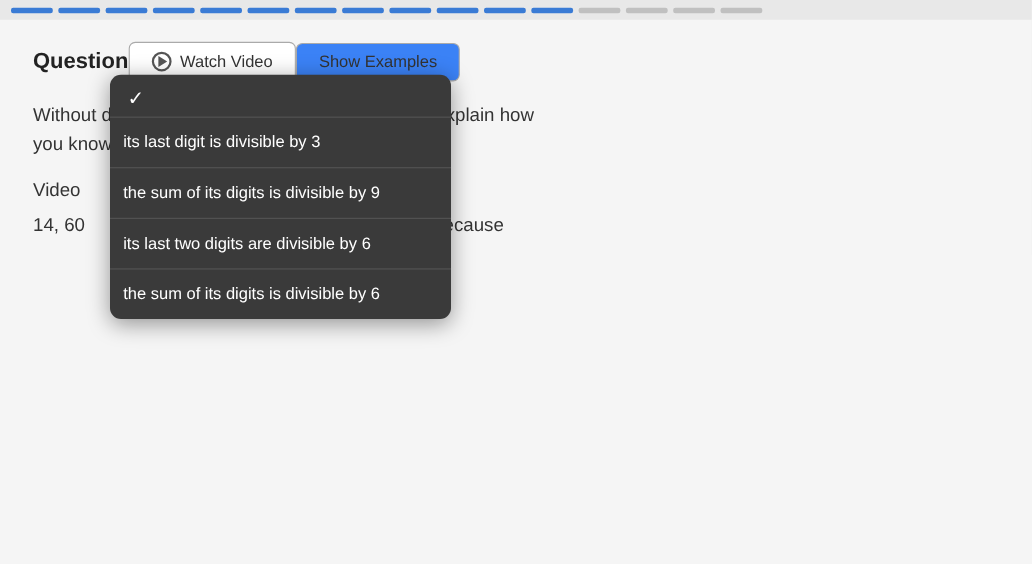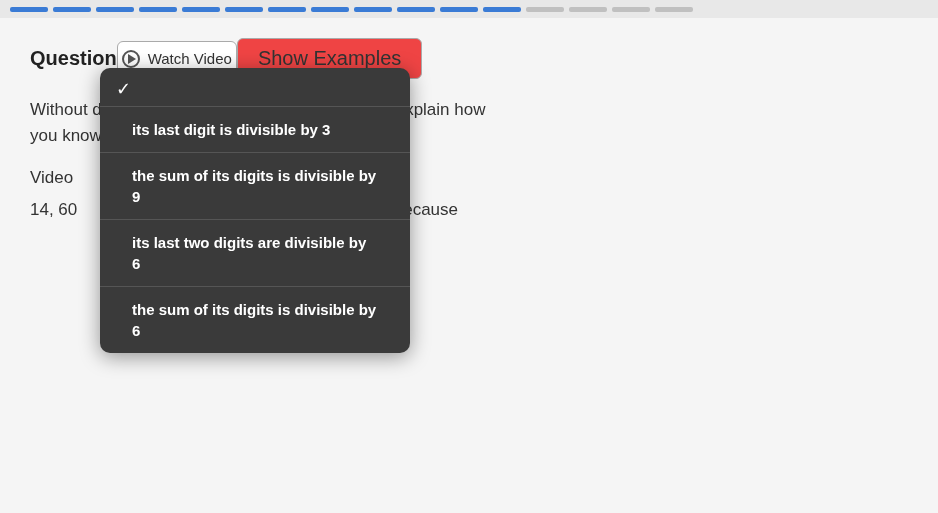--- a/index.html
+++ b/index.html
@@ -33,21 +33,21 @@
       color: #222;
       min-width: 80px;
     }
 
     .watch-video-btn {
       display: flex;
       align-items: center;
       gap: 8px;
       border: 1.5px solid #aaa;
       border-radius: 6px;
-      padding: 8px 4px;
+      padding: 8px 20px;
       background: #fff;
       font-size: 15px;
       cursor: pointer;
       color: #333;
     }
 
     .watch-video-icon {
       width: 18px;
       height: 18px;
       border: 2px solid #555;
@@ -63,22 +63,22 @@
       border-top: 5px solid transparent;
       border-bottom: 5px solid transparent;
       border-left: 8px solid #555;
       margin-left: 2px;
     }
 
     .show-examples-btn {
       border: 1.5px solid #aaa;
       border-radius: 6px;
       padding: 8px 20px;
-      background: #ef4444;
-      font-size: 20px;
+      background: #3b82f6;
+      font-size: 15px;
       cursor: pointer;
       color: #333;
     }
 
     
     .question-text-row {
       font-size: 17px;
       color: #333;
       margin-bottom: 20px;
       line-height: 1.5;
@@ -114,24 +114,24 @@
       display: flex;
       align-items: center;
     }
 
     .checkmark {
       color: #fff;
       font-size: 18px;
     }
 
     .dropdown-item {
-      padding: 12px 32px;
+      padding: 12px 12px;
       color: #fff;
       font-size: 15px;
-      font-weight: bold;
+      font-weight: normal;
       cursor: pointer;
       border-top: 1px solid #555;
       line-height: 1.4;
     }
 
     .dropdown-item:first-of-type {
       border-top: none;
     }
 
     

